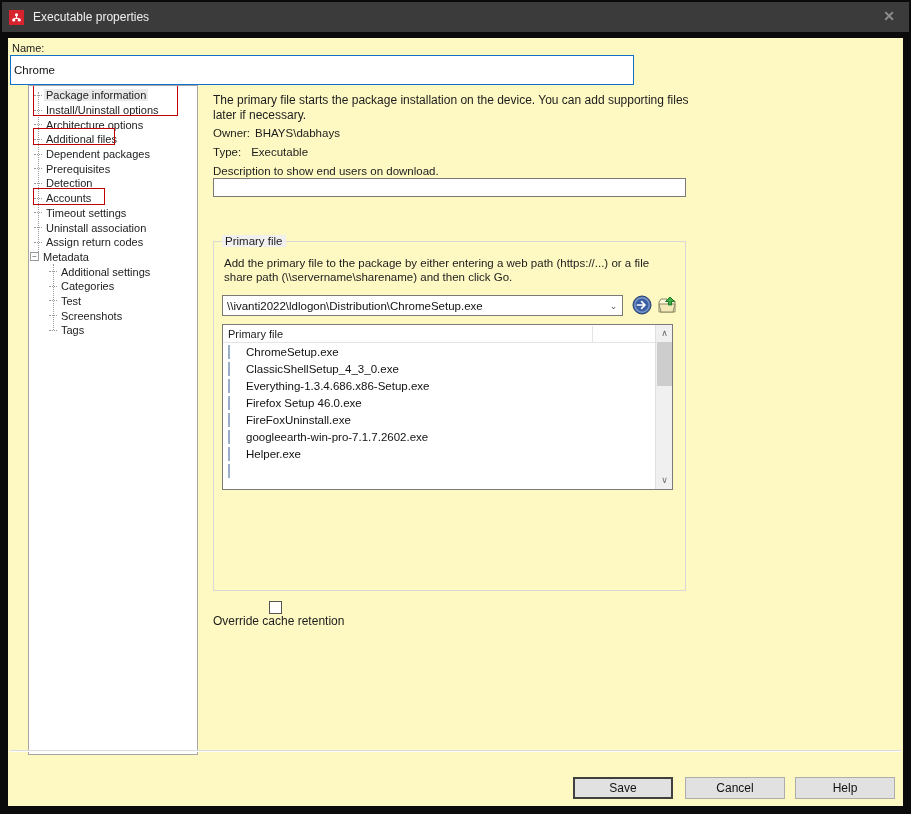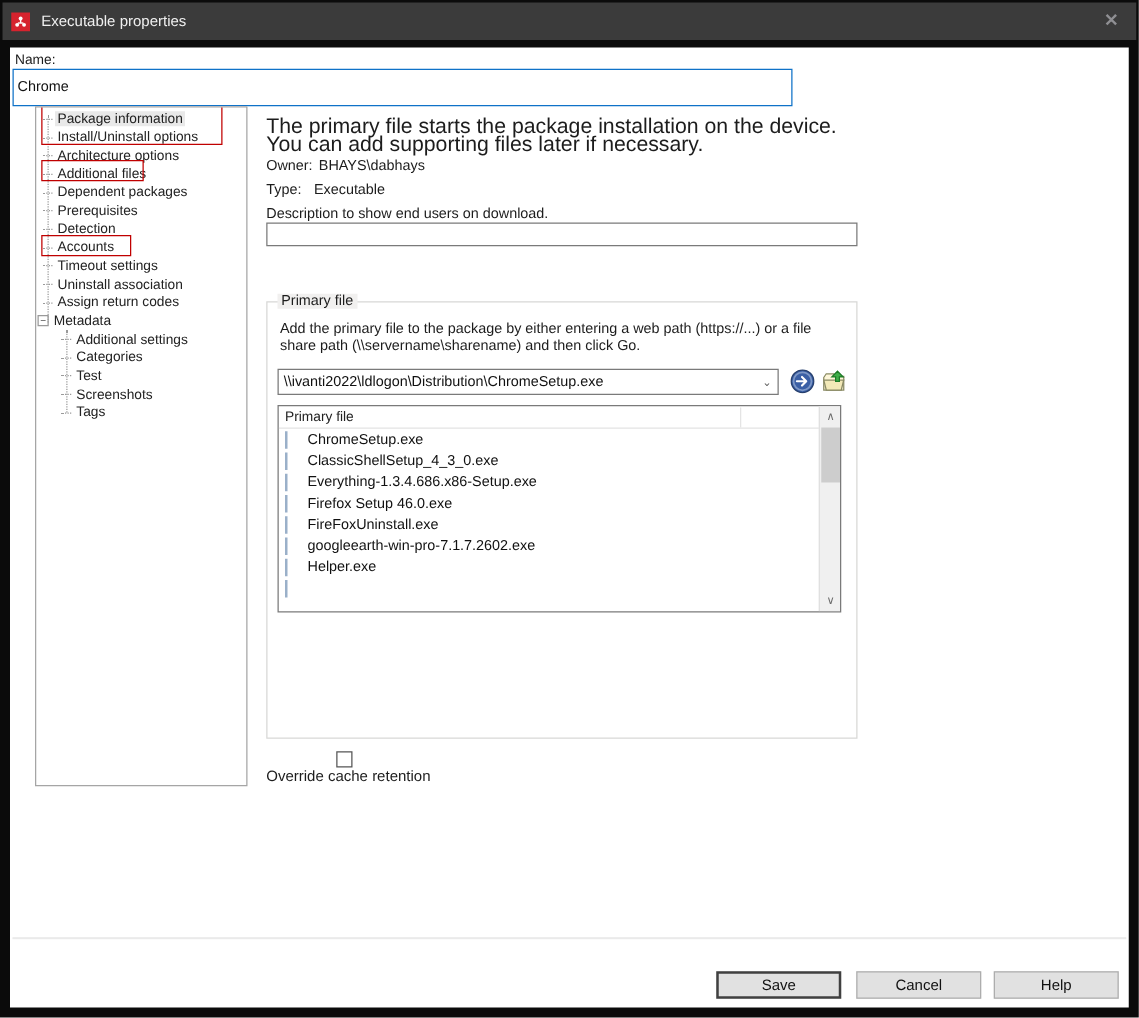--- a/index.html
+++ b/index.html
@@ -4,41 +4,41 @@
 <style>
   * { margin:0; padding:0; box-sizing:border-box; }
   html,body { width:911px; height:814px; }
   body { font-family:"Liberation Sans", sans-serif; background:#0b0b0b; position:relative; overflow:hidden; }
 
   .titlebar { position:absolute; left:2px; top:2px; right:2px; height:30px; background:#3b3b3b; display:flex; align-items:center; }
   .app-icon { width:15px; height:15px; margin-left:7px; background:#d6232e; display:flex; align-items:center; justify-content:center; }
   .title-text { color:#f0f0f0; font-size:12px; margin-left:9px; }
   .close-x { position:absolute; right:14px; top:6px; color:#8f8f93; font-size:14px; font-weight:bold; cursor:default; }
 
-  .content { position:absolute; left:8px; top:38px; width:895px; height:768px; background:#ffffff; }
+  .content { position:absolute; left:8px; top:38px; width:895px; height:768px; background:#fef9c3; }
 
   .lbl { color:#1c1c1c; font-size:11.5px; }
   .name-label { position:absolute; left:4px; top:4px; font-size:11px; }
   .name-input { position:absolute; left:2px; top:17px; width:624px; height:18px; border:1px solid #0f72c8; background:#fff; font-family:"Liberation Sans",sans-serif; font-size:11.5px; padding:14px 3px; color:#111; outline:none; }
 
   
-  .tree { position:absolute; left:20px; top:47px; width:170px; height:544px; background:#fff; border:1px solid #a5a5a5; font-size:11px; color:#222; padding-top:2px; overflow:hidden; }
+  .tree { position:absolute; left:20px; top:47px; width:170px; height:670px; background:#fff; border:1px solid #a5a5a5; font-size:11px; color:#222; padding-top:2px; overflow:hidden; }
   .trow { height:14.7px; display:flex; align-items:center; white-space:nowrap; }
   .stub { display:inline-block; width:8px; height:0; border-top:1px dotted #9a9a9a; margin:0 2px 0 5px; }
   .trow.child .stub { margin-left:20px; }
   .tlabel { padding:0 2px; }
   .tlabel.sel { background:#e9e9e9; }
   .expander { width:9px; height:9px; border:1px solid #9a9a9a; background:#fff; font-size:8px; line-height:7px; text-align:center; color:#444; margin:0 2px 0 1px; display:inline-block; }
   .vline { position:absolute; border-left:1px dotted #9a9a9a; width:0; }
   .vline.root { left:9px; top:6px; height:166px; }
   .vline.kids { left:24px; top:178px; height:66px; }
   .redbox { position:absolute; border:1px solid #c00000; background:transparent; }
 
   
-  .intro { position:absolute; left:205px; top:55px; width:482px; font-size:17px; line-height:15px; color:#1c1c1c; }
+  .intro { position:absolute; left:205px; top:55px; width:482px; font-size:12px; line-height:15px; color:#1c1c1c; }
   .owner-line { position:absolute; left:205px; top:89px; }
   .type-line  { position:absolute; left:205px; top:108px; }
   .owner-line .v, .type-line .v { margin-left:5px; }
   .type-line .v { margin-left:10px; }
   .desc-label { position:absolute; left:205px; top:127px; }
   .desc-input { position:absolute; left:205px; top:140px; width:473px; height:19px; border:1px solid #7a7a7a; background:#fff; font-family:"Liberation Sans",sans-serif; font-size:11.5px; padding:1px 3px; }
 
   
   .groupbox { position:absolute; left:205px; top:203px; width:473px; height:350px; border:1px solid #d8d8d6; }
   .groupbox-title { position:absolute; left:8px; top:-7px; background:#f1f0ef; padding:0 3px; font-size:11.5px; color:#1c1c1c; }

